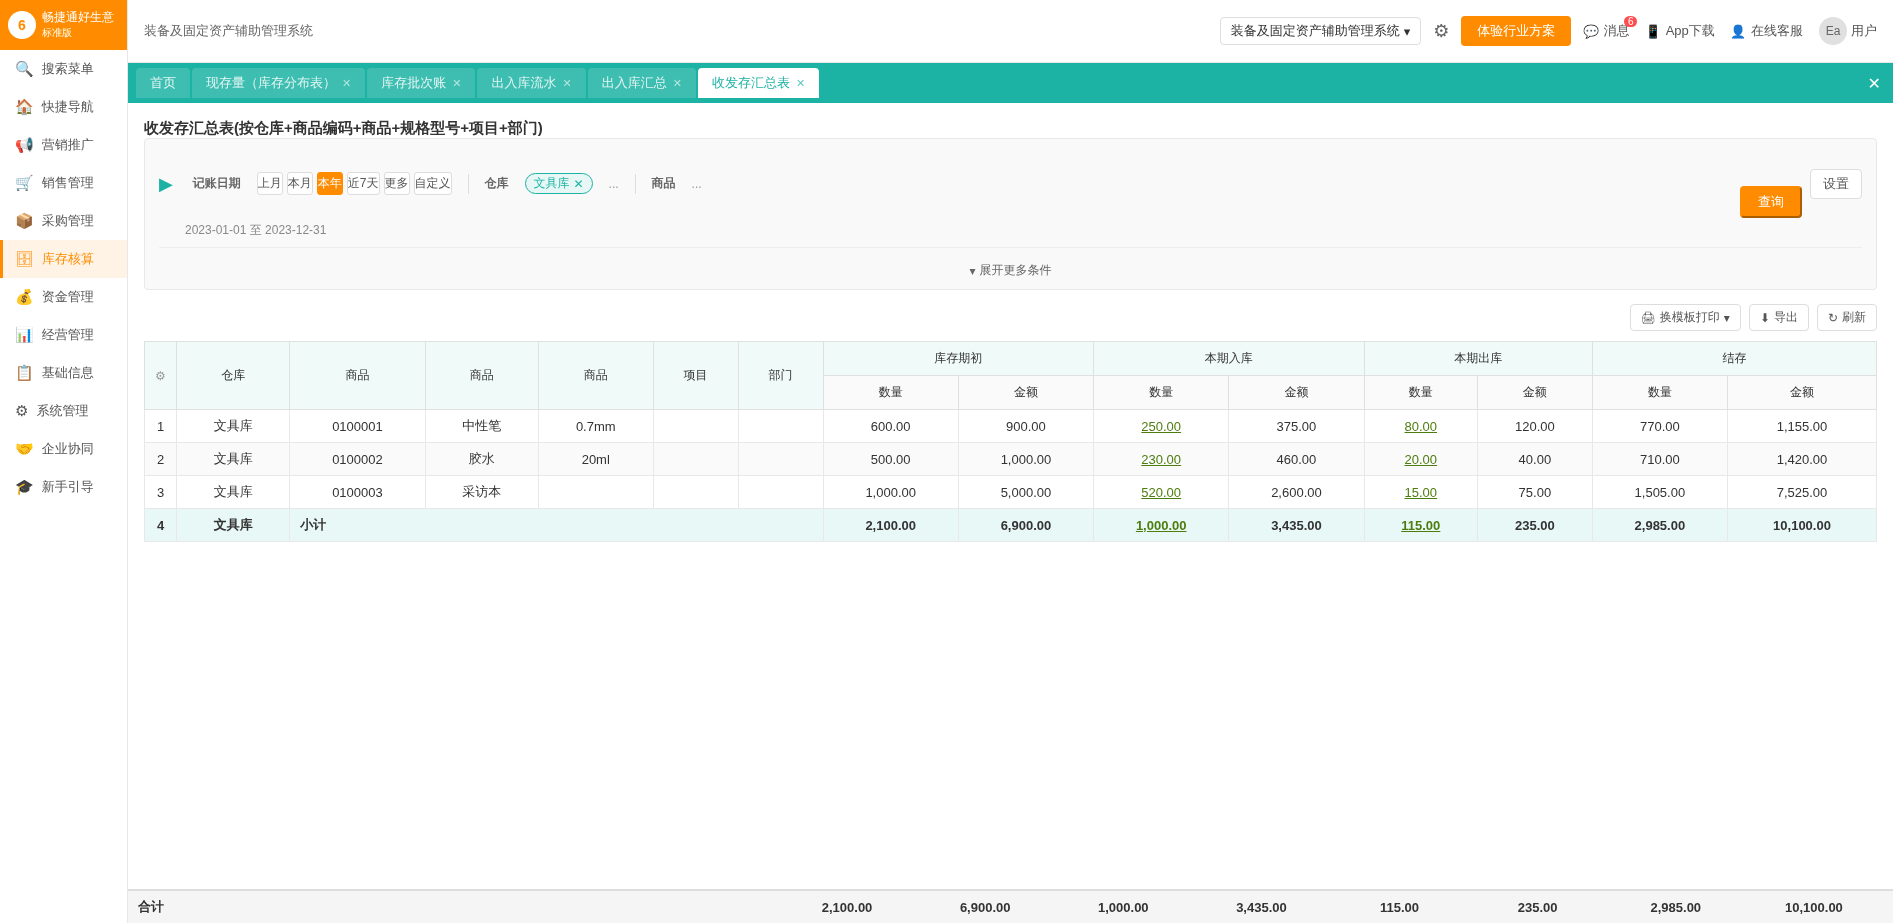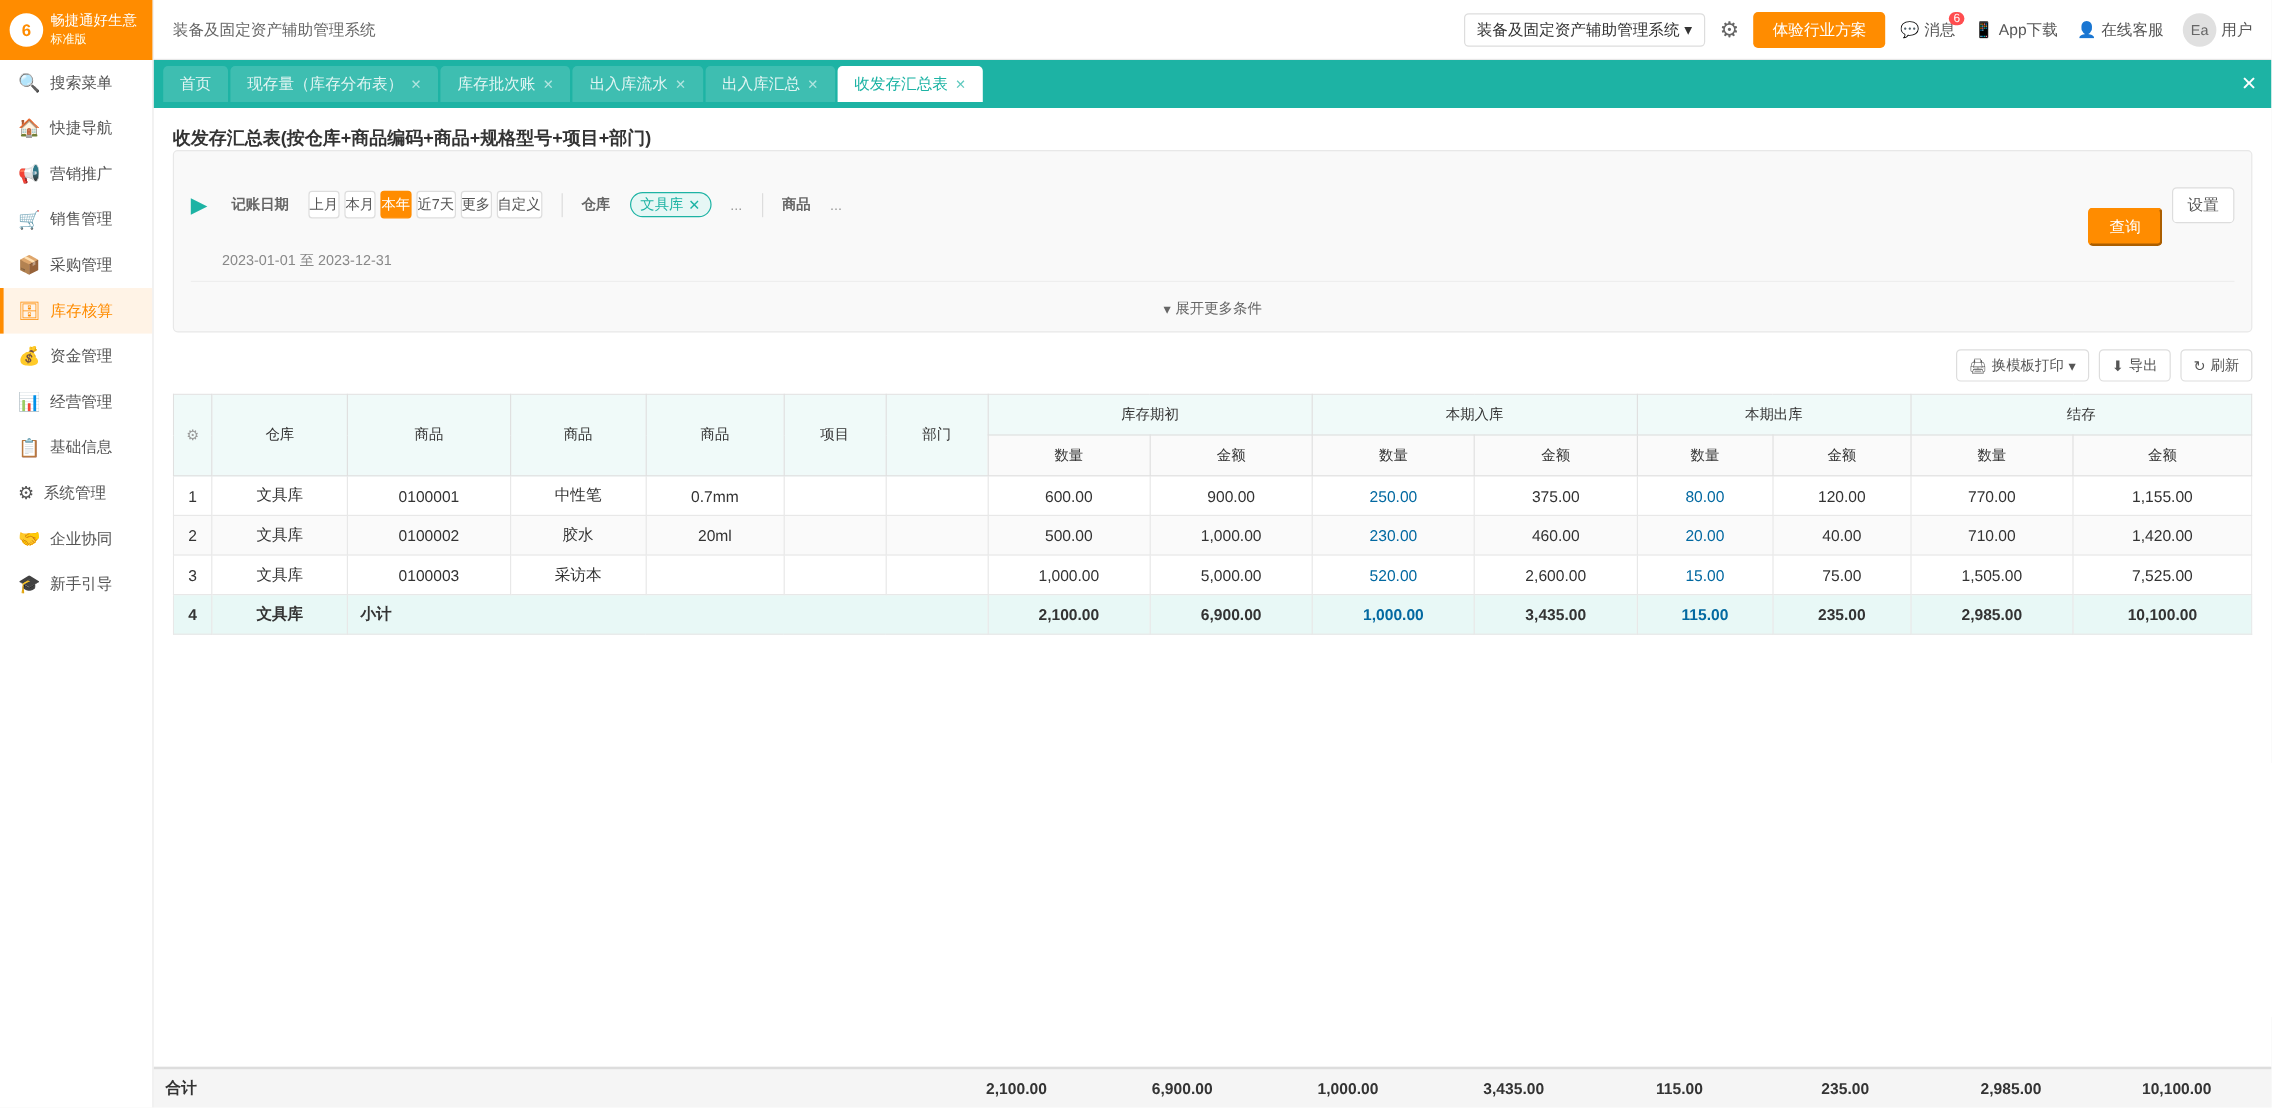--- a/index.html
+++ b/index.html
@@ -13,21 +13,21 @@
     .sidebar-logo-badge { font-size: 10px; color: #ffe; }
     .sidebar-nav { flex: 1; overflow-y: auto; }
     .sidebar-item { display: flex; align-items: center; gap: 8px; padding: 10px 12px; cursor: pointer; color: #555; font-size: 13px; border-left: 3px solid transparent; }
     .sidebar-item.active { background: #fff3e6; color: #ff8c00; border-left-color: #ff8c00; font-weight: 500; }
     .sidebar-item .icon { font-size: 15px; }
 
     
     .main { flex: 1; display: flex; flex-direction: column; overflow: hidden; }
 
     
-    .topbar { background: #fff; border-bottom: 1px solid #e8e8e8; display: flex; align-items: center; padding: 12px 16px; height: 50px; gap: 12px; }
+    .topbar { background: #fff; border-bottom: 1px solid #e8e8e8; display: flex; align-items: center; padding: 12px 16px; height: 63px; gap: 12px; }
     .topbar-title { font-size: 13px; color: #666; flex: 1; }
     .topbar-dropdown { display: flex; align-items: center; gap: 4px; border: 1px solid #ddd; padding: 4px 10px; border-radius: 4px; cursor: pointer; font-size: 13px; }
     .topbar-settings { font-size: 18px; color: #666; cursor: pointer; }
     .topbar-btn { background: #ff8c00; color: #fff; border: none; padding: 6px 16px; border-radius: 4px; cursor: pointer; font-size: 13px; }
     .topbar-right { display: flex; align-items: center; gap: 16px; margin-left: auto; }
     .topbar-icon-group { display: flex; align-items: center; gap: 4px; cursor: pointer; color: #555; font-size: 13px; position: relative; }
     .badge { background: #ff4d4f; color: #fff; border-radius: 10px; font-size: 10px; padding: 0 4px; position: absolute; top: -6px; right: -8px; }
     .user-avatar { width: 28px; height: 28px; background: #e0e0e0; border-radius: 50%; display: flex; align-items: center; justify-content: center; font-size: 12px; color: #666; }
 
     
@@ -59,21 +59,21 @@
     .settings-btn { border: 1px solid #ddd; background: #fff; color: #555; padding: 5px 12px; border-radius: 4px; cursor: pointer; font-size: 13px; }
 
     
     .table-container { flex: 1; overflow: auto; }
     table { width: 100%; border-collapse: collapse; font-size: 13px; }
     thead tr { background: #f0faf9; }
     th { padding: 8px 10px; text-align: center; border: 1px solid #e0e0e0; color: #333; font-weight: 500; font-size: 12px; white-space: nowrap; }
     td { padding: 7px 10px; text-align: center; border: 1px solid #e8e8e8; color: #333; white-space: nowrap; }
     tr:nth-child(even) { background: #fafafa; }
     .subtotal-row td { background: #e8f8f6 !important; font-weight: 700; }
-    .link-val { color: #0369a1; cursor: pointer; }
+    .link-val { color: #4d7c0f; text-decoration: underline; cursor: pointer; }
     .col-left { text-align: left; }
     .settings-col { width: 32px; }
     .table-settings-icon { color: #999; cursor: pointer; }
 
     
     .table-footer { background: #f5f5f5; border-top: 2px solid #ddd; padding: 7px 10px; display: flex; align-items: center; }
     .footer-label { font-weight: 600; color: #333; min-width: 80px; }
     .footer-cell { flex: 1; text-align: center; font-weight: 600; font-size: 13px; color: #333; padding: 0 6px; }
 
     .top-right-actions { display: flex; align-items: center; gap: 8px; justify-content: flex-end; margin-bottom: 10px; }

